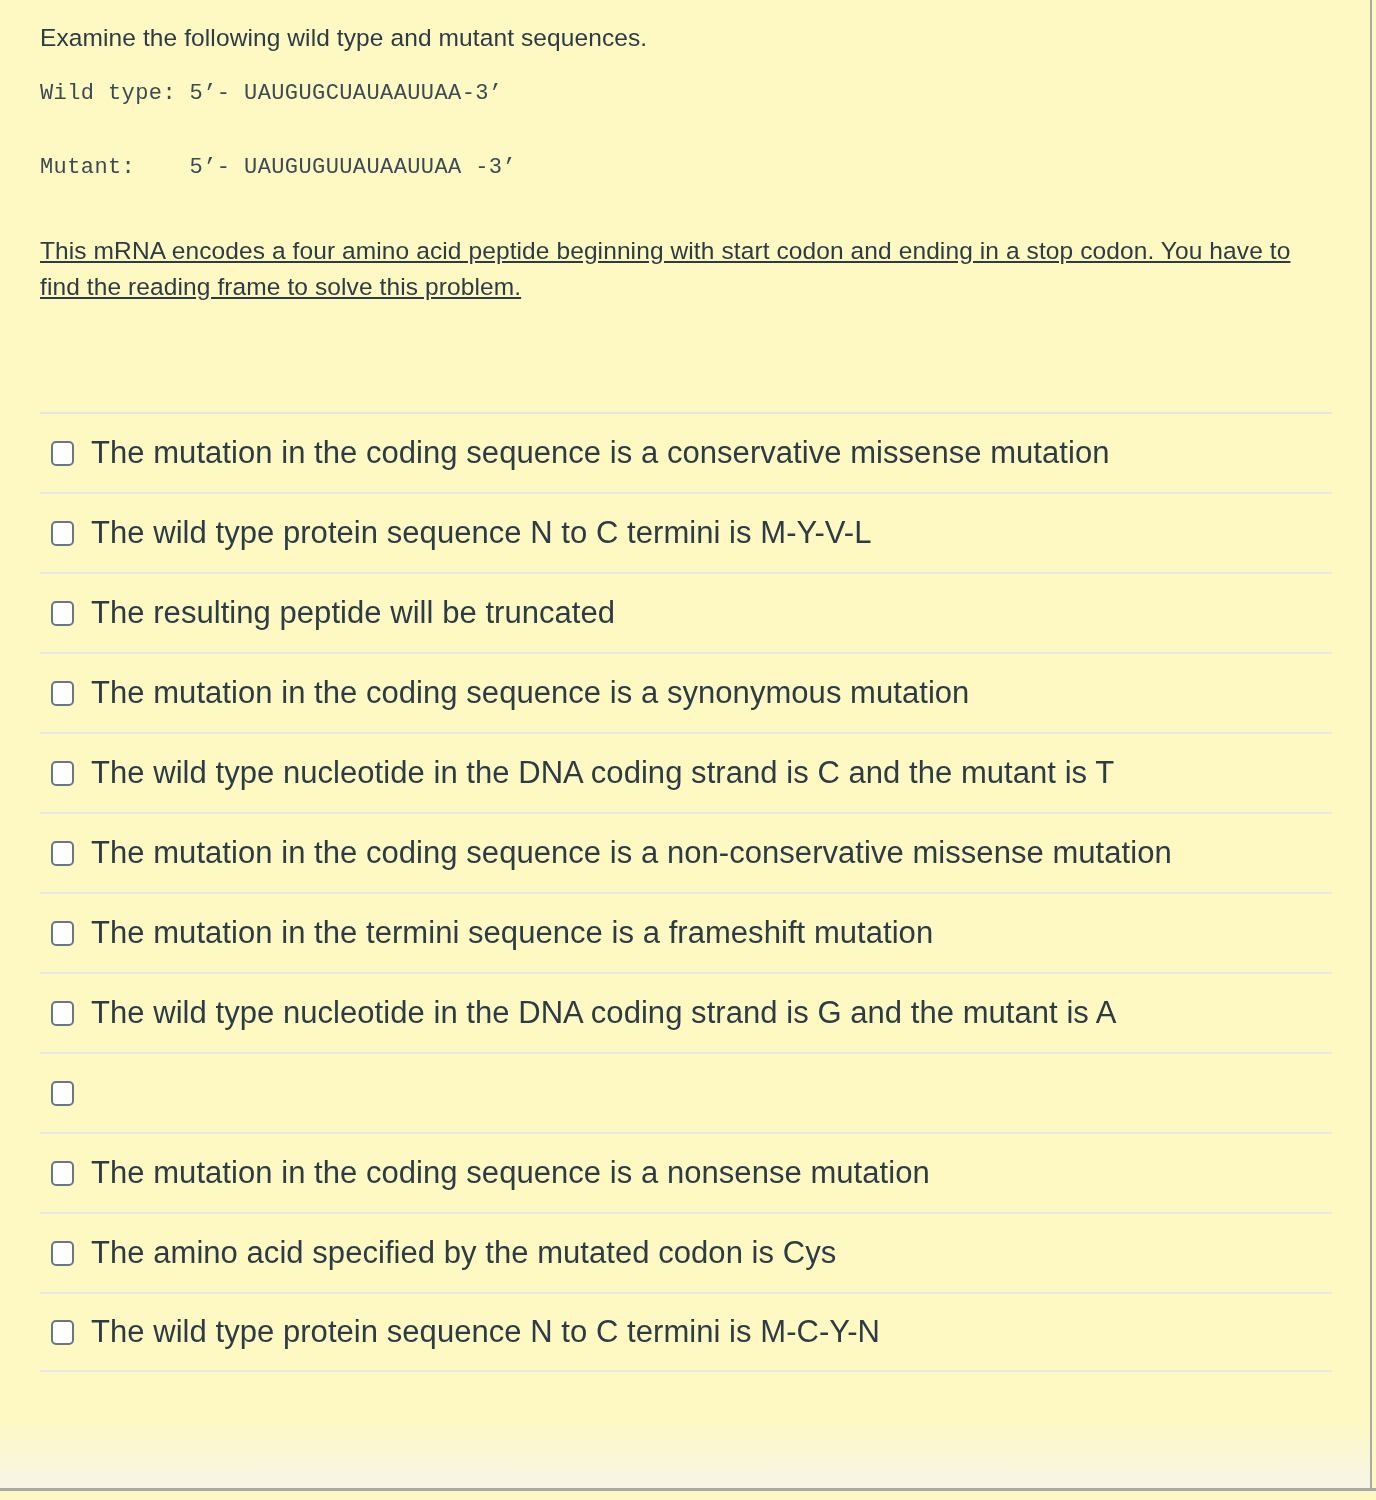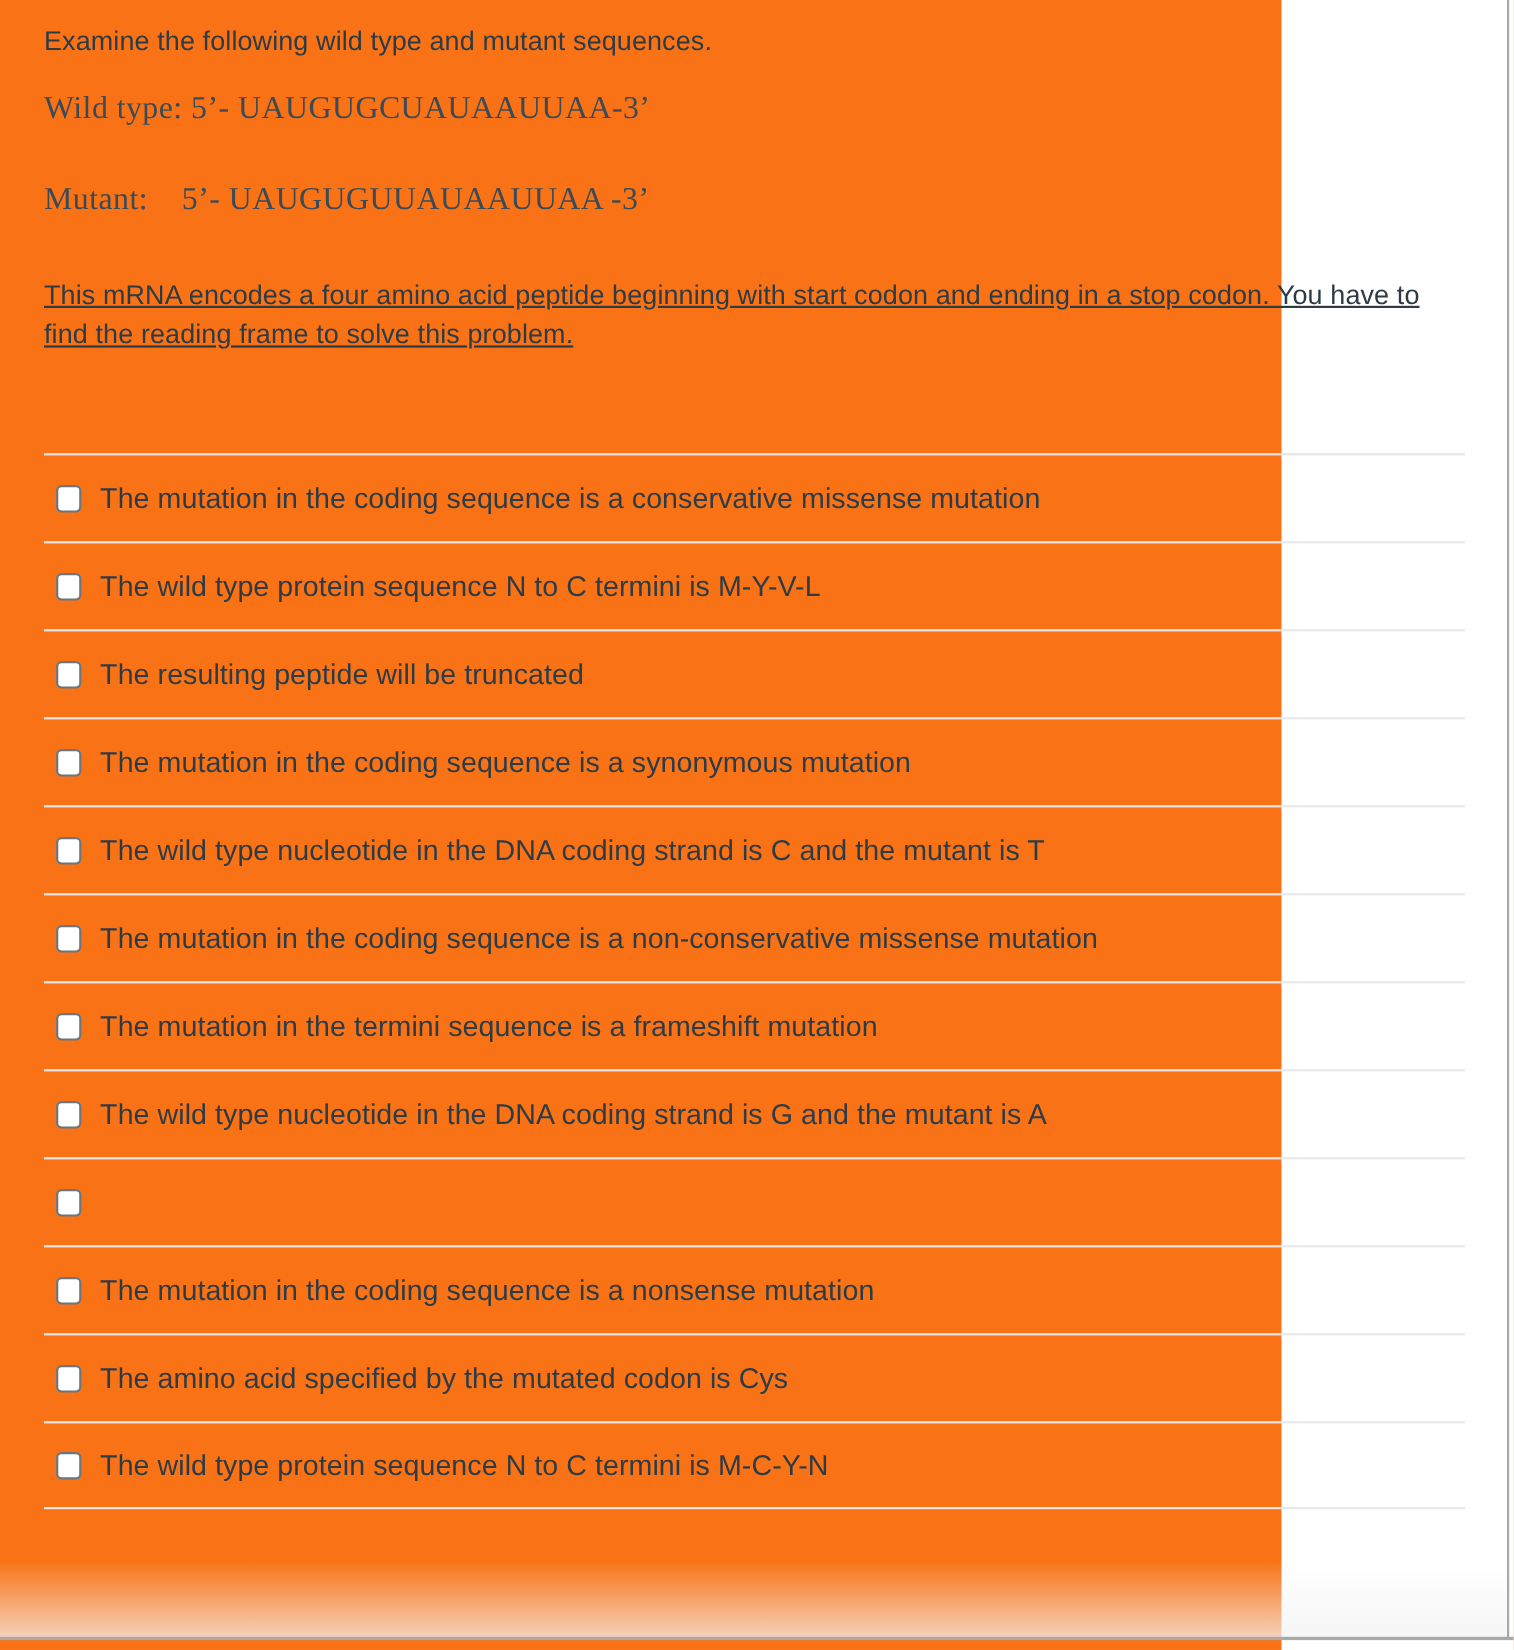--- a/index.html
+++ b/index.html
@@ -12,24 +12,24 @@
     color: #2d3b45;
     width: 1376px;
     height: 1500px;
     position: relative;
     overflow: hidden;
     -webkit-font-smoothing: antialiased;
   }
 
   .page {
     position: relative;
-    width: 1165px;
+    width: 1376px;
     height: 1500px;
     box-sizing: border-box;
-    background: #f97316;
+    background: #fef9c3;
   }
 
   
   .right-rule {
     position: absolute;
     top: 0;
     left: 1370px;
     width: 2px;
     height: 1490px;
     background: #a9a9a9;
@@ -65,22 +65,22 @@
 
   .intro {
     font-size: 24.5px;
     line-height: 1.32;
     color: #2d3b45;
     margin: 0 0 26px 0;
     letter-spacing: 0.1px;
   }
 
   .seq-line {
-    font-family: Liberation Serif, serif;
-    font-size: 29px;
+    font-family: Liberation Mono, monospace;
+    font-size: 22px;
     line-height: 1.3;
     color: #3b4a54;
     margin: 0 0 45px 0;
     white-space: pre;
     letter-spacing: 0.4px;
   }
   .seq-line.second {
     margin-bottom: 50px;
   }
 
@@ -122,21 +122,21 @@
     height: 25px;
     border: 2px solid #6b7780;
     border-radius: 5px;
     background: #ffffff;
     margin-left: 11px;
     margin-right: 17px;
     box-sizing: border-box;
   }
 
   .answer-label {
-    font-size: 26px;
+    font-size: 31px;
     line-height: 1.25;
     color: #2d3b45;
     letter-spacing: 0.05px;
     white-space: nowrap;
     text-align: center;
   }
 </style>
 </head>
 <body>
 

